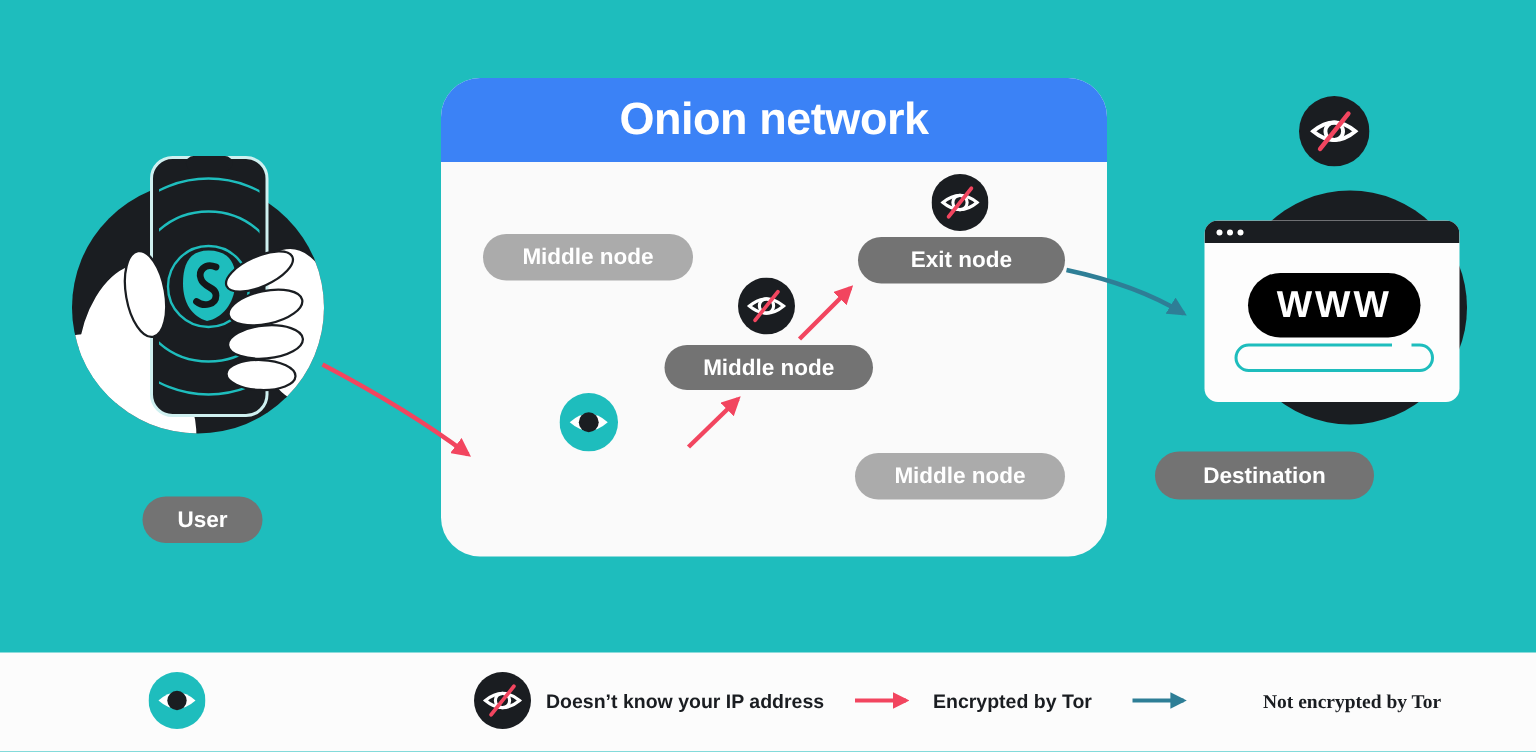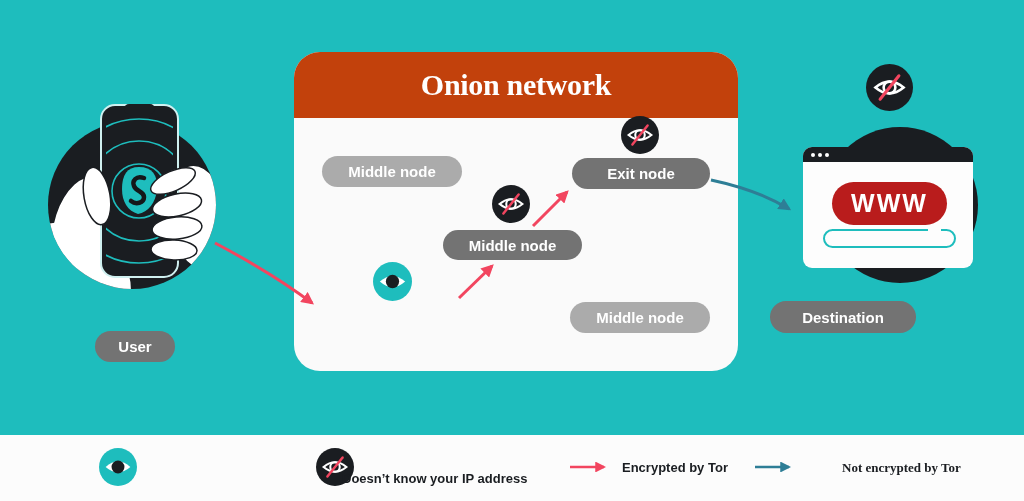--- a/index.html
+++ b/index.html
@@ -9,34 +9,34 @@
 
   
   .pill { position:absolute; display:flex; align-items:center; justify-content:center;
           border-radius:17px; color:#FFFFFF; font-weight:700; font-size:15px; white-space:nowrap; }
   .pill.dark { background:#737373; }
   .pill.gray { background:#ABABAB; }
 
   
   .panel { position:absolute; left:294px; top:52px; width:444px; height:319px;
            background:#FAFAFA; border-radius:26px; }
-  .panel-header { height:66px; background:#c2410c; border-radius:26px 26px 0 0;
+  .panel-header { height:56px; background:#3b82f6; border-radius:26px 26px 0 0;
                   display:flex; align-items:center; justify-content:center;
-                  color:#FFFFFF; font-size:30px; font-weight:700; letter-spacing:-0.3px;font-family:Liberation Serif, serif; }
+                  color:#FFFFFF; font-size:30px; font-weight:700; letter-spacing:-0.3px; }
 
   
   .dest-circle { position:absolute; left:822px; top:127px; width:156px; height:156px;
                  border-radius:50%; background:#1A1D21; }
   .browser { position:absolute; left:803px; top:147px; width:170px; height:121px;
              background:#FDFDFD; border-radius:9px; overflow:hidden; }
   .browser-header { height:15px; background:#1A1D21; display:flex; align-items:center;
                     gap:3px; padding-left:8px; }
   .dot { width:4px; height:4px; border-radius:50%; background:#FFFFFF; }
   .www-pill { position:absolute; left:832px; top:182px; width:115px; height:43px;
-              background:#b91c1c; border-radius:22px; display:flex; align-items:center;
+              background:#000000; border-radius:22px; display:flex; align-items:center;
               justify-content:center; color:#FFFFFF; font-size:25px; font-weight:700;
               letter-spacing:2px; }
   .addr-bar { position:absolute; left:823px; top:229px; width:133px; height:19px;
               border:2px solid #1EBDBD; border-radius:10px; background:#FDFDFD; }
   .addr-gap { position:absolute; left:928px; top:228px; width:13px; height:4px; background:#FDFDFD; }
 
   
   .legend-bar { position:absolute; left:0; top:435px; width:1024px; height:66px; background:#FCFCFC; }
   .legend-label { position:absolute; top:460px; font-size:13px; font-weight:700;
                   color:#1A1D21; white-space:nowrap; }
@@ -149,21 +149,21 @@
     <path d="M7 20 Q20 8.5 33 20 Q20 31.5 7 20 Z" fill="#FFFFFF"></path>
     <circle cx="20" cy="20" r="6.8" fill="#1A1D21"></circle>
   </svg>
 
   <svg class="abs" style="left:316px; top:448px;" width="38" height="38" viewBox="0 0 40 40">
     <circle cx="20" cy="20" r="20" fill="#1A1D21"></circle>
     <path d="M8 20 Q20 10 32 20 Q20 30 8 20 Z" fill="none" stroke="#FFFFFF" stroke-width="2.2"></path>
     <circle cx="20" cy="20" r="5" fill="none" stroke="#FFFFFF" stroke-width="2.2"></circle>
     <line x1="12" y1="30" x2="28" y2="10" stroke="#F2455F" stroke-width="2.6" stroke-linecap="round"></line>
   </svg>
-  <div class="legend-label" style="left:342px;margin-top:11px;">Doesn’t know your IP address</div>
+  <div class="legend-label" style="left:364px;">Doesn’t know your IP address</div>
 
   <svg class="abs" style="left:568px; top:460px;" width="48" height="14" viewBox="0 0 48 14">
     <path d="M2 7 L36 7" stroke="#F2455F" stroke-width="2.6" fill="none" marker-end="url(#mr)"></path>
   </svg>
   <div class="legend-label" style="left:622px;">Encrypted by Tor</div>
 
   <svg class="abs" style="left:753px; top:460px;" width="48" height="14" viewBox="0 0 48 14">
     <path d="M2 7 L36 7" stroke="#2E7E96" stroke-width="2.6" fill="none" marker-end="url(#mt)"></path>
   </svg>
   <div class="legend-label" style="left:842px;font-family:Liberation Serif, serif;">Not encrypted by Tor</div>

